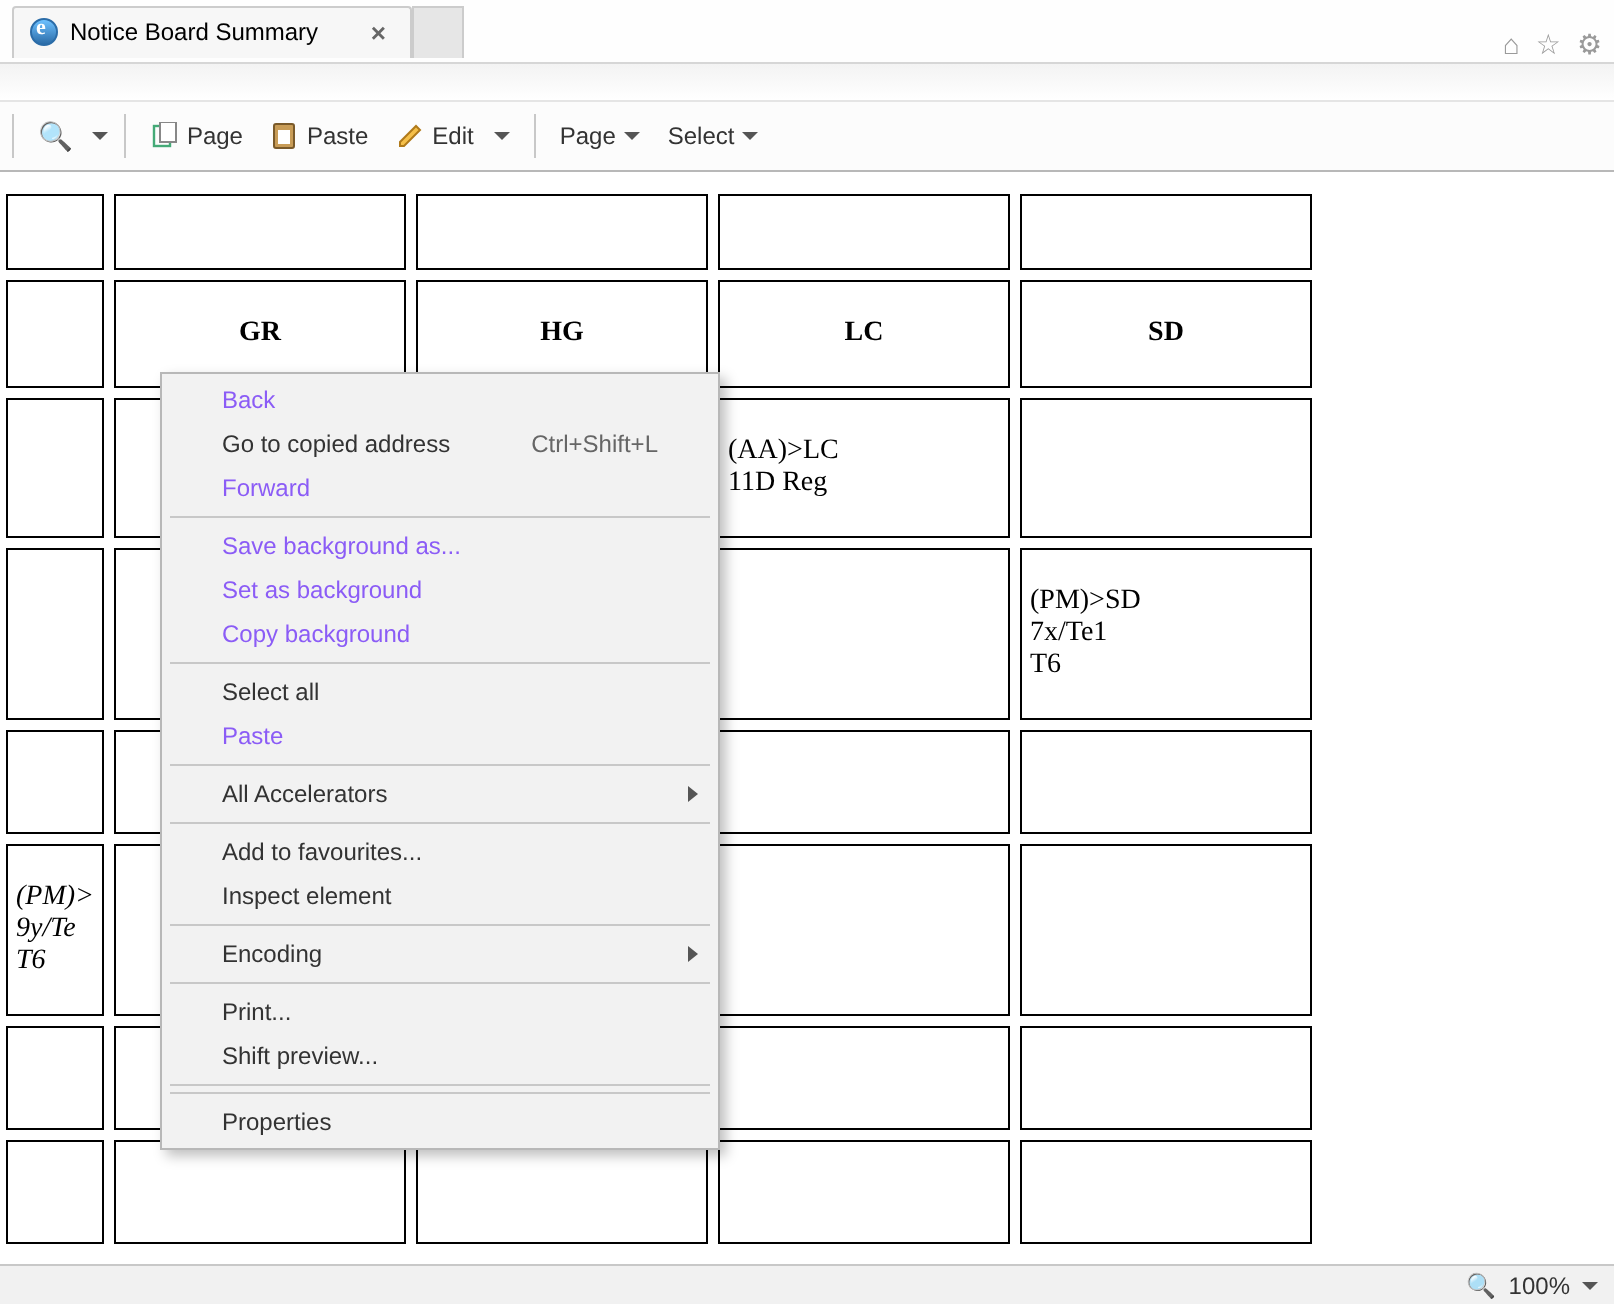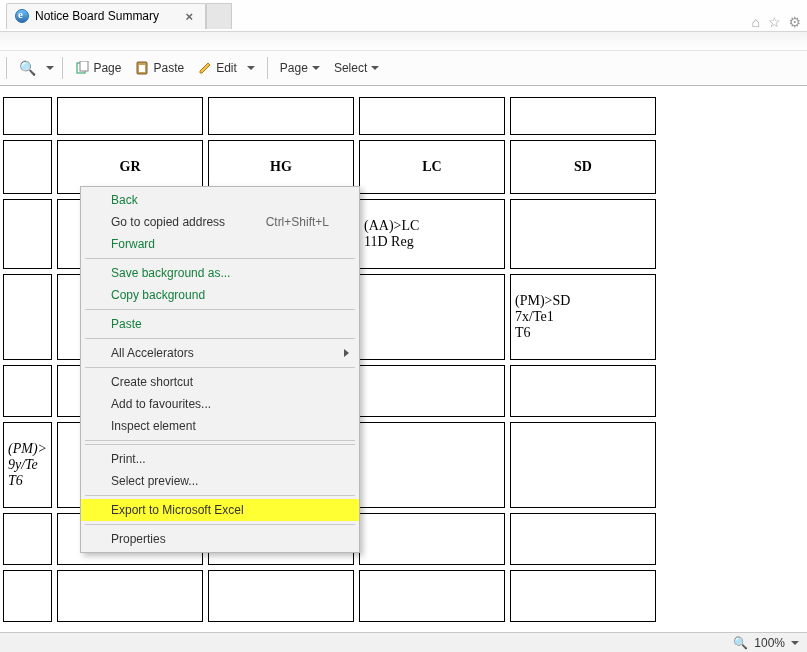--- a/index.html
+++ b/index.html
@@ -150,21 +150,21 @@
     padding: 2px 0;
     z-index: 50;
   }
   .context-menu .item {
     display: flex;
     align-items: center;
     padding: 3px 30px;
     position: relative;
     height: 22px;
   }
-  .context-menu .item.disabled { color: #15803d; }
+  .context-menu .item.disabled { color: #8b5cf6; }
   .context-menu .item .shortcut {
     margin-left: auto;
     color: #666;
   }
   .context-menu .item.submenu::after {
     content: "";
     position: absolute;
     right: 10px; top: 50%;
     transform: translateY(-50%);
     width: 0; height: 0;
@@ -344,52 +344,55 @@
       <span class="shortcut">Ctrl+Shift+L</span>
     </div>
     <div class="item disabled">
       <span>Forward</span>
     </div>
     <div class="divider"></div>
     <div class="item disabled">
       <span>Save background as...</span>
     </div>
     <div class="item disabled">
+      <span>Set as background</span>
+    </div>
+    <div class="item disabled">
       <span>Copy background</span>
     </div>
     <div class="divider"></div>
+    <div class="item">
+      <span>Select all</span>
+    </div>
     <div class="item disabled">
       <span>Paste</span>
     </div>
     <div class="divider"></div>
     <div class="item submenu">
       <span>All Accelerators</span>
     </div>
     <div class="divider"></div>
     <div class="item">
-      <span>Create shortcut</span>
-    </div>
-    <div class="item">
       <span>Add to favourites...</span>
     </div>
     <div class="item">
       <span>Inspect element</span>
     </div>
     <div class="divider"></div>
+    <div class="item submenu">
+      <span>Encoding</span>
+    </div>
     <div class="divider"></div>
     <div class="item">
       <span>Print...</span>
     </div>
     <div class="item">
-      <span>Select preview...</span>
-    </div>
-    <div class="divider"></div>
-    <div class="item highlight">
-      <span>Export to Microsoft Excel</span>
-    </div>
+      <span>Shift preview...</span>
+    </div>
+    <div class="divider"></div>
     <div class="divider"></div>
     <div class="item">
       <span>Properties</span>
     </div>
   </div>
 
 <div class="statusbar">
   <span class="zoom-icon">🔍</span>
   <span>100%</span>
   <span class="caret"></span>

